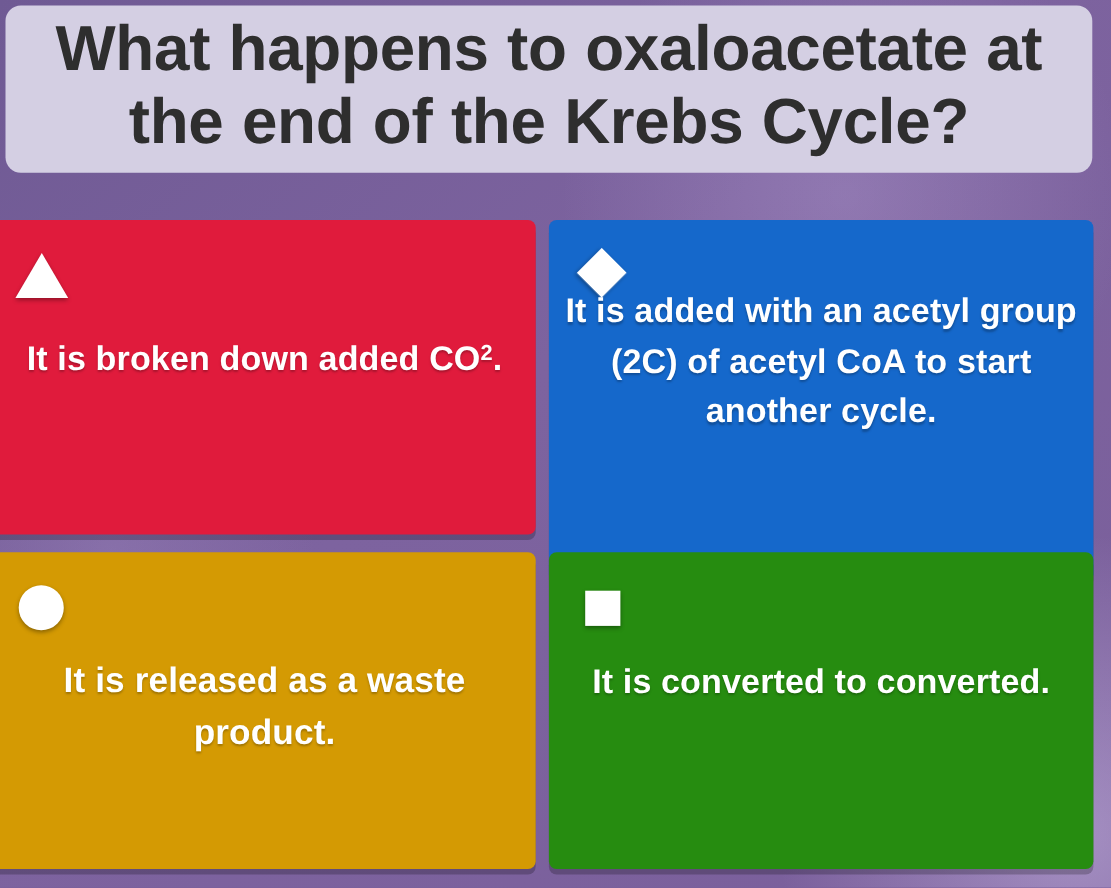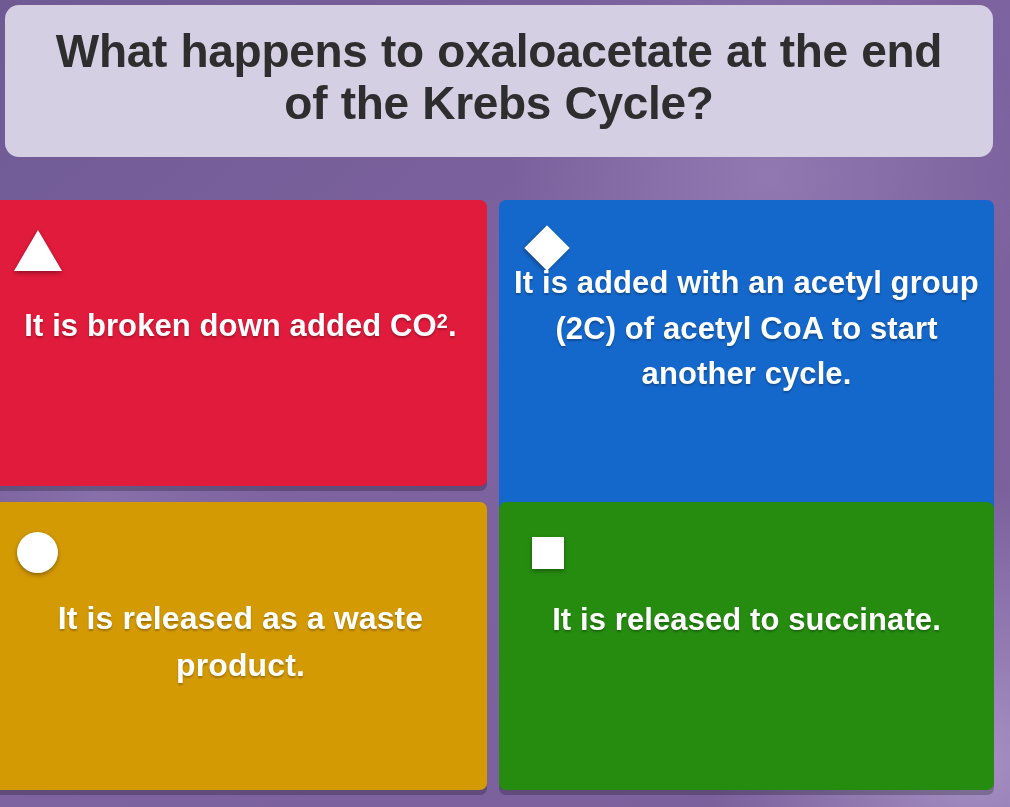--- a/index.html
+++ b/index.html
@@ -36,21 +36,21 @@
     background: #d4cfe3;
     border-radius: 14px;
     display: flex;
     align-items: center;
     justify-content: center;
     box-sizing: border-box;
     padding: 4px 24px 10px 24px;
   }
   .question-text {
     color: #2e2e2e;
-    font-size: 46px;
+    font-size: 58px;
     line-height: 1.13;
     font-weight: bold;
     text-align: center;
     letter-spacing: -0.3px;
     word-spacing: 1px;
   }
 
   
   .answers {
     position: absolute;
@@ -196,17 +196,17 @@
       <div class="tile-text">It is added with an acetyl group (2C) of acetyl CoA to start another cycle.</div>
     </div>
 
     <div class="answer-tile tile-gold">
       <div class="tile-shape shape-circle"></div>
       <div class="tile-text">It is released as a waste product.</div>
     </div>
 
     <div class="answer-tile tile-green">
       <div class="tile-shape shape-square"></div>
-      <div class="tile-text">It is released to succinate.</div>
+      <div class="tile-text">It is converted to converted.</div>
     </div>
 
   </div>
 </div>
 
 </body></html>

